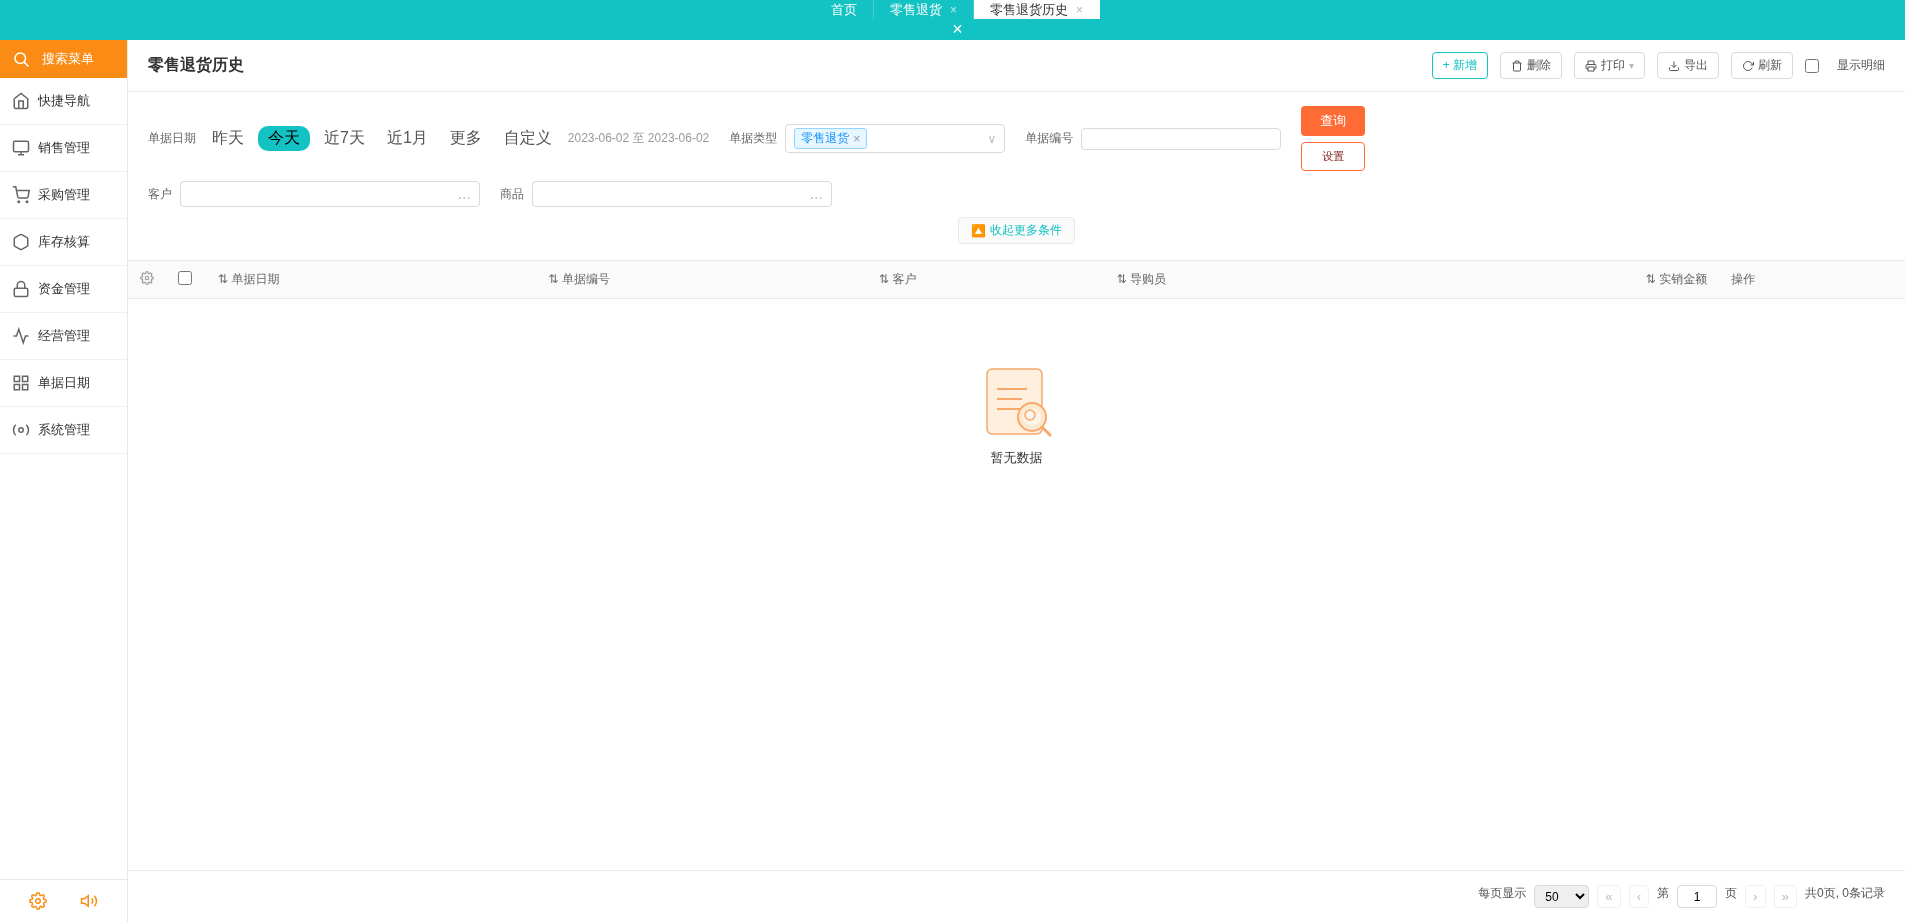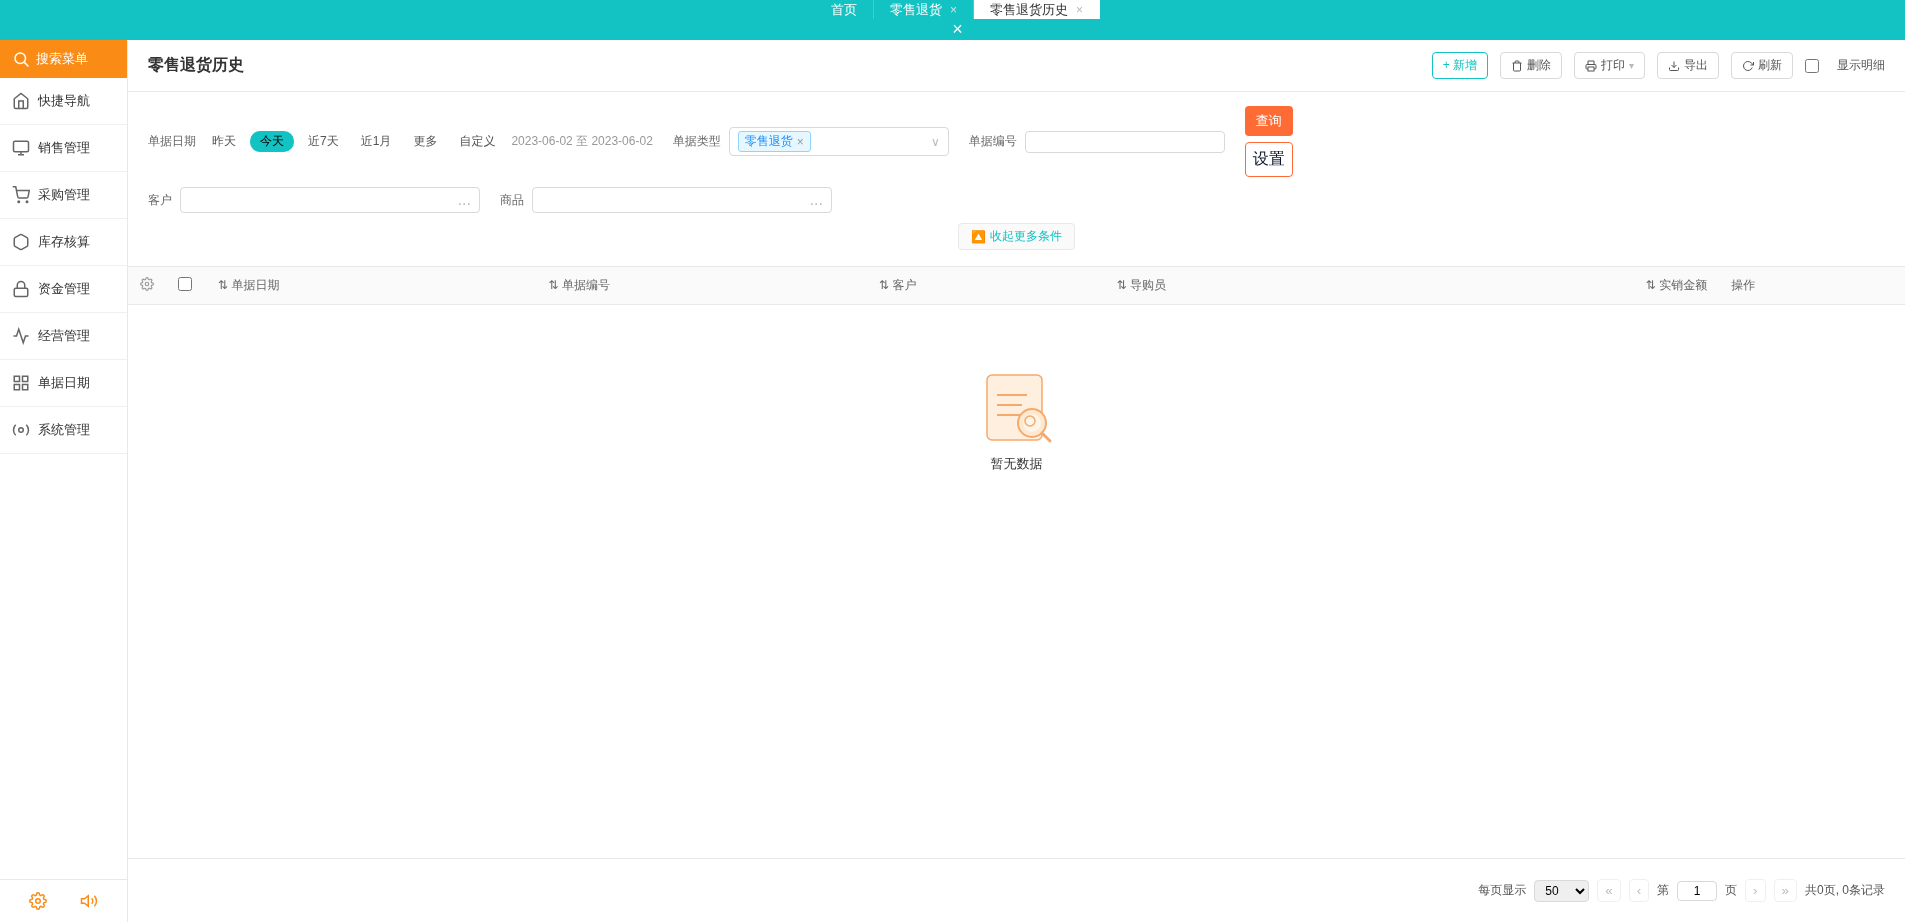--- a/index.html
+++ b/index.html
@@ -19,21 +19,21 @@
     .top-bar-close { color: #fff; padding: 0 16px; cursor: pointer; font-size: 18px; }
 
     
     .layout { display: flex; height: calc(100vh - 40px); }
 
     
     .sidebar {
       width: 128px; background: #fff; display: flex; flex-direction: column; border-right: 1px solid #e8e8e8; flex-shrink: 0;
     }
     .search-menu {
-      background: #fa8c16; color: #fff; display: flex; align-items: center; gap: 6px; padding: 10px 12px; cursor: pointer; font-size: 13px;
+      background: #fa8c16; color: #fff; display: flex; align-items: center; gap: 12px; padding: 10px 12px; cursor: pointer; font-size: 13px;
     }
     .sidebar-item {
       display: flex; align-items: center; gap: 8px; padding: 14px 12px; cursor: pointer; color: #333; font-size: 13px; border-bottom: 1px solid #f0f0f0;
     }
     .sidebar-icon { width: 18px; height: 18px; flex-shrink: 0; }
     .sidebar-bottom {
       margin-top: auto; display: flex; justify-content: space-around; padding: 12px; border-top: 1px solid #e8e8e8;
     }
 
     
@@ -51,21 +51,21 @@
     .action-btn.new { color: #13c2c2; border-color: #13c2c2; }
     .show-detail-wrap { display: flex; align-items: center; gap: 18px; font-size: 12px; color: #555; }
 
     
     .filter-area {
       background: #fff; padding: 14px 20px 8px; border-bottom: 1px solid #e8e8e8;
     }
     .filter-row { display: flex; align-items: center; gap: 20px; margin-bottom: 10px; flex-wrap: wrap; }
     .filter-label { color: #666; font-size: 12px; white-space: nowrap; }
     .date-filters { display: flex; align-items: center; gap: 6px; }
-    .date-btn { padding: 2px 8px; border-radius: 3px; cursor: pointer; font-size: 12px; color: #555; }
+    .date-btn { padding: 2px 8px; border-radius: 3px; cursor: pointer; font-size: 16px; color: #555; }
     .date-btn.active { background: #13c2c2; color: #000000; border-radius: 10px; padding: 2px 10px; }
     .date-range { font-size: 12px; color: #999; }
     .filter-input-wrap {
       flex: 1; display: flex; align-items: center; border: 1px solid #d9d9d9; border-radius: 4px; padding: 3px 8px; min-width: 200px; max-width: 350px; background: #fff;
     }
     .filter-input { border: none; outline: none; font-size: 12px; color: #333; width: 100%; }
     .filter-dots { color: #bbb; font-size: 16px; cursor: pointer; }
     .type-select {
       display: flex; align-items: center; border: 1px solid #d9d9d9; border-radius: 4px; padding: 3px 8px; min-width: 200px; background: #fff; cursor: pointer;
     }
@@ -82,32 +82,32 @@
     .table-container { flex: 1; background: #fff; overflow: auto; position: relative; }
     .data-table { width: 100%; border-collapse: collapse; }
     .data-table th {
       background: #fafafa; border-bottom: 1px solid #e8e8e8; padding: 10px 12px; text-align: left; font-size: 12px; color: #666; font-weight: normal; white-space: nowrap;
     }
     .table-settings-btn { width: 28px; text-align: center; cursor: pointer; }
     .check-col { width: 40px; text-align: center; }
 
     
     .pagination-bar {
-      background: #fff; border-top: 1px solid #e8e8e8; padding: 20px 20px; display: flex; align-items: center; justify-content: flex-end; gap: 8px; font-size: 12px; color: #555;
+      background: #fff; border-top: 1px solid #e8e8e8; padding: 14px 20px; display: flex; justify-content: flex-end; gap: 8px; font-size: 12px; color: #555;
     }
     .page-size-select {
       border: 1px solid #d9d9d9; border-radius: 4px; padding: 2px 6px; font-size: 12px; outline: none;
     }
     .page-nav-btn { padding: 3px 7px; border: 1px solid #d9d9d9; border-radius: 4px; cursor: pointer; background: #fff; color: #555; }
     .page-nav-btn:disabled { opacity: 0.4; cursor: not-allowed; }
     .page-input { border: 1px solid #d9d9d9; border-radius: 4px; width: 40px; text-align: center; padding: 2px 4px; font-size: 12px; outline: none; }
 
     
     .query-btn { background: #ff6b35; color: #fff; border: none; border-radius: 4px; padding: 6px 4px; cursor: pointer; font-size: 13px; }
-    .set-btn { background: #fff; color: #0f172a; border: 1px solid #ff6b35; border-radius: 4px; padding: 6px 7px; cursor: pointer; font-size: 16px; }
+    .set-btn { background: #fff; color: #7f1d1d; border: 1px solid #ff6b35; border-radius: 4px; padding: 6px 20px; cursor: pointer; font-size: 11px; }
     .query-set-col { display: flex; flex-direction: column; gap: 6px; align-self: flex-start; margin-top: 0; }
 
     
     .no-data-wrap {
       display: flex; flex-direction: column; align-items: center; justify-content: center; padding: 60px 0;
     }
 
     
     input[type="checkbox"] { width: 14px; height: 14px; cursor: pointer; }
   </style>

